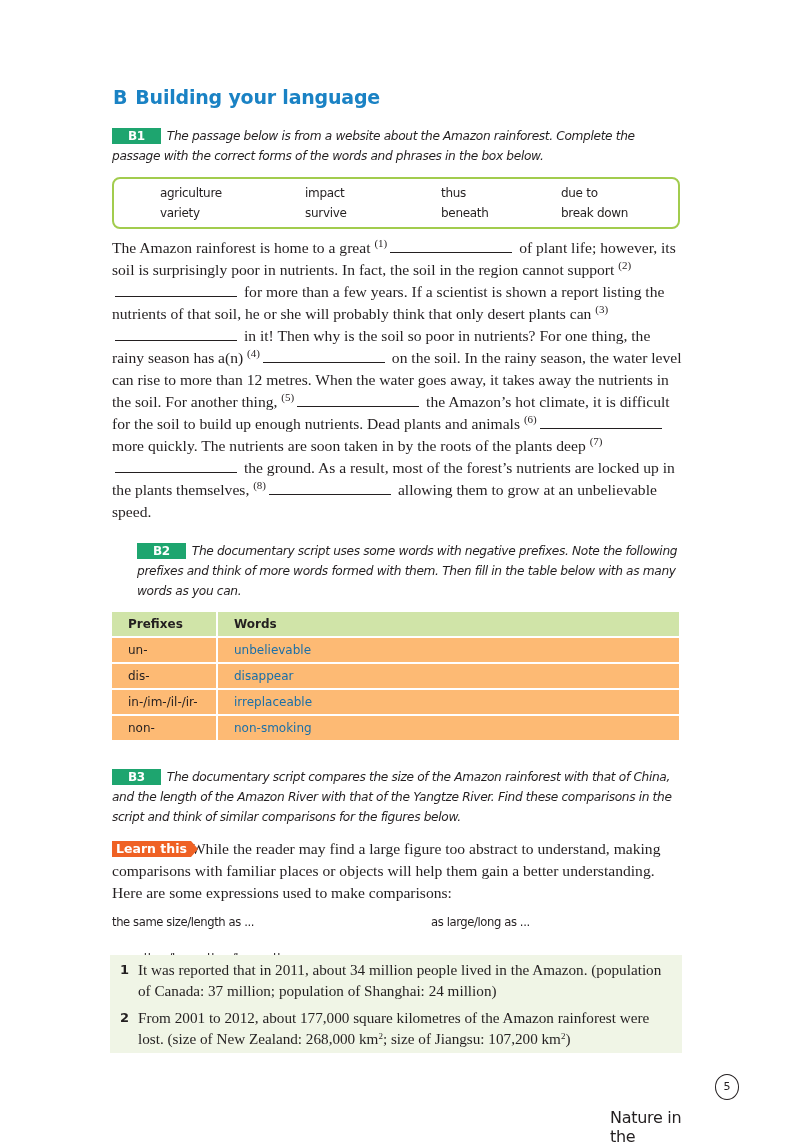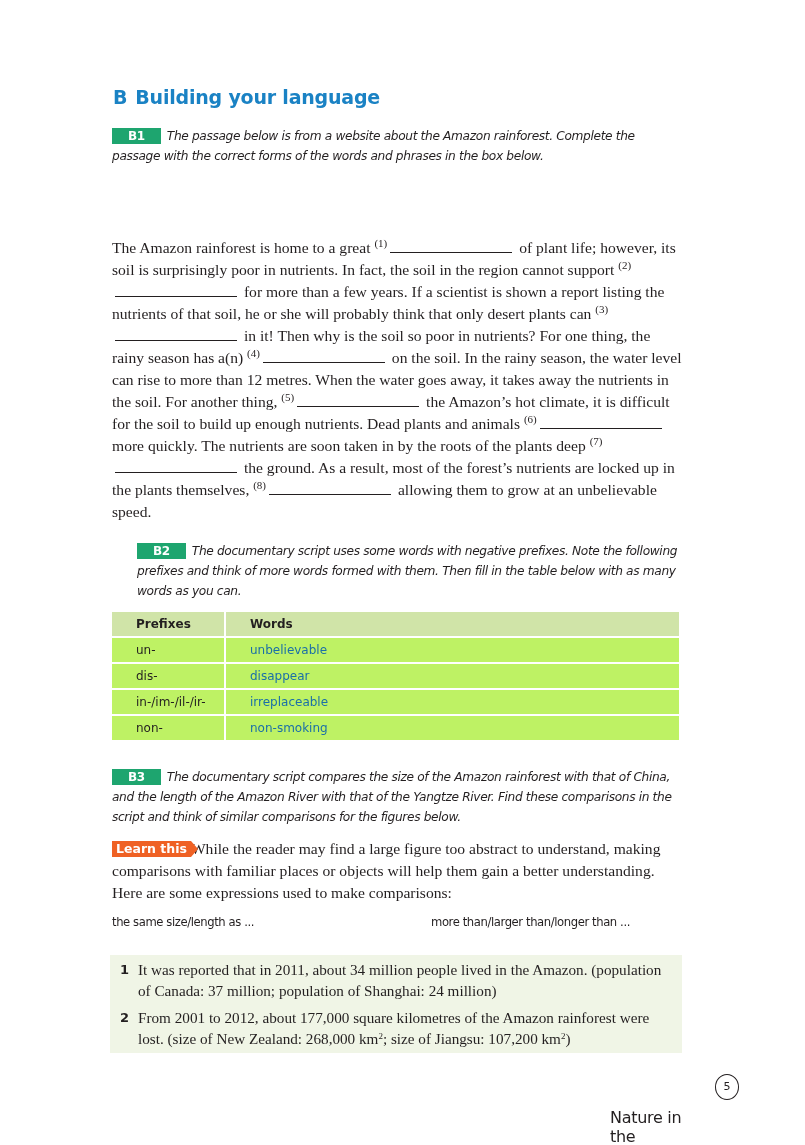--- a/index.html
+++ b/index.html
@@ -13,23 +13,23 @@
   .badge { display: inline-block; background: #1ea56f; color: #fff; font-style: normal; font-weight: bold; font-size: 12px; padding: 0 16px; line-height: 16px; margin-right: 6px; }
 
   .word-box { position: absolute; left: 112px; top: 177px; width: 564px; height: 48px; border: 2px solid #a2cc4e; border-radius: 8px; }
   .word-grid { position: absolute; left: 46px; top: 5px; display: grid; grid-template-columns: 145px 136px 120px 120px; row-gap: 2px; font-family: "DejaVu Sans", sans-serif; font-size: 12px; line-height: 18px; color: #231f20; letter-spacing: -0.3px; }
 
   .passage { position: absolute; left: 112px; top: 237px; width: 572px; font-family: "Liberation Serif", serif; font-size: 15.6px; line-height: 22px; color: #231f20; }
   .passage sup { font-size: 11px; vertical-align: 6px; line-height: 0; }
   .blank { display: inline-block; width: 122px; border-bottom: 1px solid #231f20; height: 14px; vertical-align: baseline; margin: 0 3px; }
 
   .prefix-table { position: absolute; left: 112px; top: 610px; width: 567px; border-collapse: separate; border-spacing: 0 2px; font-family: "DejaVu Sans", sans-serif; font-size: 12px; }
-  .prefix-table td, .prefix-table th { height: 24px; padding: 0 0 0 24px; text-align: left; }
+  .prefix-table td, .prefix-table th { height: 24px; padding: 0 0 0 16px; text-align: left; }
   .prefix-table th { background: #d0e4a8; font-weight: bold; color: #231f20; }
-  .prefix-table td { background: #bef264; }
+  .prefix-table td { background: #fdba74; }
   .prefix-table .c1 { width: 88px; border-right: 2px solid #fff; }
   .prefix-table td.c2 { color: #1a6fa8; }
 
   .learn { position: absolute; left: 112px; top: 838px; width: 572px; font-family: "Liberation Serif", serif; font-size: 15.6px; line-height: 22px; }
   .learn-tag { display: inline-block; position: relative; background: #ef6124; color: #fff; font-family: "DejaVu Sans", sans-serif; font-size: 12.5px; font-weight: bold; line-height: 16px; padding: 0 4px 0 4px; vertical-align: 1px; }
   .learn-tag::after { content: ""; position: absolute; right: -7px; top: 0; border-left: 7px solid #ef6124; border-top: 8px solid transparent; border-bottom: 8px solid transparent; }
 
   .expr { position: absolute; left: 112px; top: 912px; width: 570px; display: grid; grid-template-columns: 303px 260px; font-family: "DejaVu Sans", sans-serif; font-size: 11.6px; line-height: 20px; letter-spacing: -0.4px; gap: 16px; }
 
   .numbered { position: absolute; left: 110px; top: 955px; width: 572px; height: 98px; background: #f0f5e6; font-family: "Liberation Serif", serif; font-size: 15.2px; line-height: 21px; }
@@ -46,20 +46,32 @@
 <div class="page">
 
   <div class="section-title">
     <span class="letter">B</span><span>Building your language</span>
   </div>
 
   <div class="task" style="top:126px;">
     <span class="badge">B1</span><span>The passage below is from a website about the Amazon rainforest. Complete the passage with the correct forms of the words and phrases in the box below.</span>
   </div>
 
+  <div class="word-box">
+    <div class="word-grid">
+      <span>agriculture</span>
+      <span>impact</span>
+      <span>thus</span>
+      <span>due to</span>
+      <span>variety</span>
+      <span>survive</span>
+      <span>beneath</span>
+      <span>break down</span>
+    </div>
+  </div>
 
   <div class="passage">
     <span>The Amazon rainforest is home to a great</span>
     <sup>(1)</sup><span class="blank"></span>
     <span>of plant life; however, its soil is surprisingly poor in nutrients. In fact, the soil in the region cannot support</span>
     <sup>(2)</sup><span class="blank"></span>
     <span>for more than a few years. If a scientist is shown a report listing the nutrients of that soil, he or she will probably think that only desert plants can</span>
     <sup>(3)</sup><span class="blank"></span>
     <span>in it! Then why is the soil so poor in nutrients? For one thing, the rainy season has a(n)</span>
     <sup>(4)</sup><span class="blank"></span>
@@ -106,20 +118,21 @@
   <div class="task" style="top:767px;">
     <span class="badge">B3</span><span>The documentary script compares the size of the Amazon rainforest with that of China, and the length of the Amazon River with that of the Yangtze River. Find these comparisons in the script and think of similar comparisons for the figures below.</span>
   </div>
 
   <div class="learn">
     <span class="learn-tag">Learn this</span><span>While the reader may find a large figure too abstract to understand, making comparisons with familiar places or objects will help them gain a better understanding. Here are some expressions used to make comparisons:</span>
   </div>
 
   <div class="expr">
     <span>the same size/length as ...</span>
+    <span>as large/long as ...</span>
     <span>more than/larger than/longer than ...</span>
   </div>
 
   <div class="numbered">
     <div class="item" style="top:4px;">
       <span class="num">1</span>
       <span>It was reported that in 2011, about 34 million people lived in the Amazon. (population of Canada: 37 million; population of Shanghai: 24 million)</span>
     </div>
     <div class="item" style="top:52px;">
       <span class="num">2</span>

